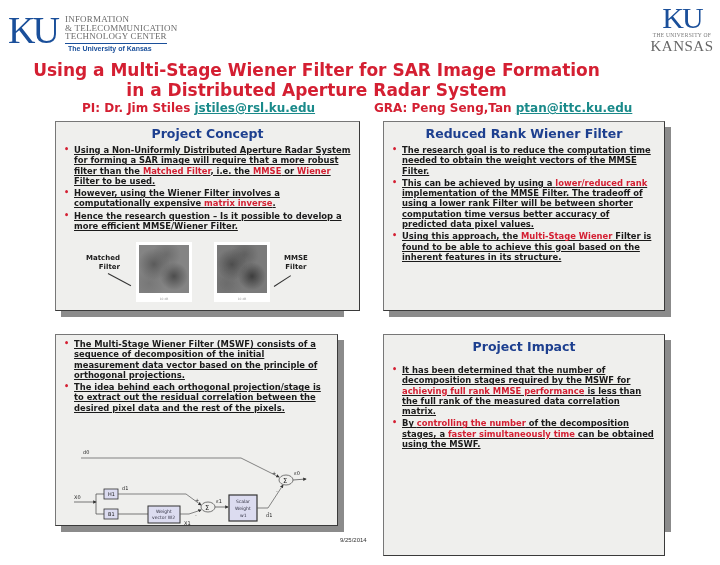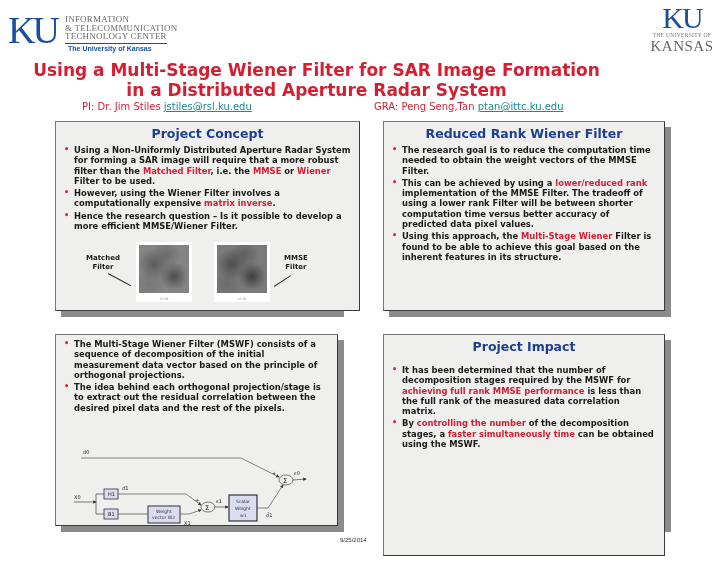--- a/index.html
+++ b/index.html
@@ -15,31 +15,31 @@
 
   .ku-logo-right { position: absolute; left: 648px; top: 4px; width: 68px; height: 52px; text-align: center; }
   .ku-right-ku { font-family: "Liberation Serif", serif; font-size: 30px; color: #1a4f9a; letter-spacing: -2px; line-height: 28px; display: block; }
   .ku-right-small { font-family: "Liberation Serif", serif; font-size: 5.5px; color: #777; display: block; line-height: 7px; letter-spacing: 0.3px; }
   .ku-right-kansas { font-family: "Liberation Serif", serif; font-size: 15px; color: #666; display: block; line-height: 14px; letter-spacing: 0.5px; }
 
   
   .title { position: absolute; left: 0; width: 633px; text-align: center; color: #d41f32; font-family: "DejaVu Sans", sans-serif; font-weight: bold; font-size: 17px; line-height: 20px; }
   .title-line1 { top: 60px; }
   .title-line2 { top: 80px; }
-  .author { position: absolute; top: 101px; font-weight: normal; font-size: 10px; color: #d41f32; white-space: nowrap; }
+  .author { position: absolute; top: 101px; font-weight: bold; font-size: 12px; color: #d41f32; white-space: nowrap; }
   .author a { color: #1a8a8a; text-decoration: underline; }
   .pi { left: 82px; }
   .gra { left: 374px; }
 
   
   .panel-shadow { position: absolute; background: #8b8b8b; }
   .panel { position: absolute; background: #efefed; border: 1px solid #3a3a3a; border-top-color: #777; border-left-color: #777; padding: 4px 8px 4px 8px; }
   .panel-title { text-align: center; color: #1d3f8f; font-weight: bold; font-size: 12.5px; line-height: 16px; margin-bottom: 3px; }
   .panel ul { list-style: none; }
-  .panel li { position: relative; padding-left: 10px; font-weight: bold; font-size: 8.4px; line-height: 10.3px; color: #1a1a1a; margin-bottom: 2px; }
+  .panel li { position: relative; padding-left: 10px; font-weight: bold; font-size: 8.4px; line-height: 10.3px; color: #1a1a1a; margin-bottom: 2px; text-decoration: underline; }
   .panel li::before { content: "•"; position: absolute; left: 0; top: 0; color: #d41f32; font-size: 8px; }
   .hl { color: #d41f32; }
 
   .p1 { left: 55px; top: 121px; width: 305px; height: 190px; }
   .p1s { left: 61px; top: 127px; width: 283px; height: 190px; }
   .p2 { left: 383px; top: 121px; width: 282px; height: 190px; }
   .p2s { left: 389px; top: 127px; width: 282px; height: 190px; }
   .p3 { left: 55px; top: 334px; width: 283px; height: 192px; }
   .p3s { left: 61px; top: 340px; width: 283px; height: 192px; }
   .p4 { left: 383px; top: 334px; width: 282px; height: 222px; }
@@ -50,21 +50,21 @@
   .sar-img { position: absolute; top: 2px; width: 56px; height: 60px; background: #fff; padding: 3px 3px 9px 3px; }
   .sar-tex { width: 100%; height: 100%;
     background:
       radial-gradient(circle at 30% 40%, #5b5b5b 0, transparent 35%),
       radial-gradient(circle at 70% 65%, #4d4d4d 0, transparent 30%),
       radial-gradient(circle at 55% 20%, #6c6c6c 0, transparent 30%),
       radial-gradient(circle at 20% 80%, #777 0, transparent 30%),
       #848484; }
   .sar-cap { position: absolute; bottom: 1px; left: 0; width: 100%; text-align: center; font-size: 3px; color: #999; }
   .sar-label { position: absolute; font-weight: bold; font-size: 7px; line-height: 9px; text-align: center; color: #1a1a1a; }
-  .lbl-matched { left: 30px; top: 14px; }
+  .lbl-matched { left: 30px; top: 14px; text-align: right; }
   .lbl-mmse { left: 228px; top: 14px; }
   .arrow-line { position: absolute; height: 1px; background: #333; transform-origin: left center; }
 
   
   .diagram { position: absolute; left: 0; top: 112px; width: 283px; height: 80px; }
   .diagram svg { width: 100%; height: 100%; }
 
   .footer-date { position: absolute; left: 340px; top: 537px; font-family: "Liberation Sans", sans-serif; font-size: 6px; color: #333; }
 </style>
 </head>

